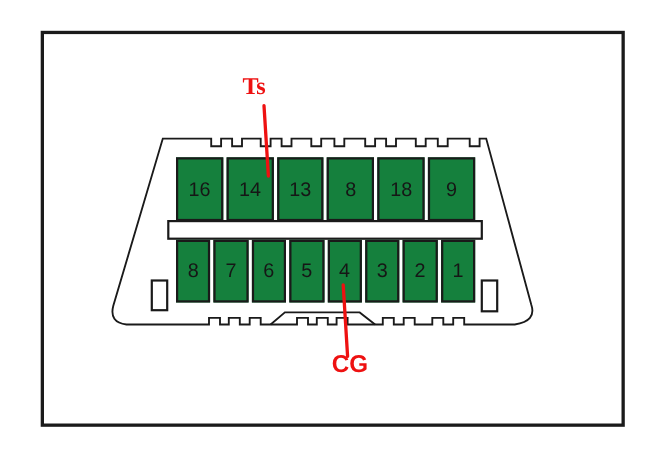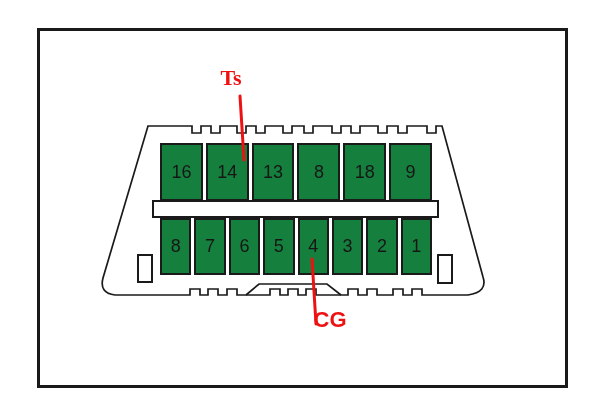--- a/index.html
+++ b/index.html
@@ -20,21 +20,21 @@
   #pin-row-bottom{top:218px;height:57px;}
   .pin-cell{flex:1;border:2px solid var(--outline-black,#1a1a1a);background:#15803d;
             box-sizing:border-box;display:flex;align-items:center;justify-content:center;
             font-size:18px;color:#161616;}
   .mid-bar{position:absolute;left:152px;top:200px;width:287px;height:18px;
            border:2px solid var(--outline-black,#1a1a1a);box-sizing:border-box;
            background:#fff;z-index:2;}
   .annotation-label{position:absolute;z-index:4;font-weight:bold;font-size:22px;
                     color:var(--annotation-red,#ee1111);text-align:center;line-height:1;}
   #label-ts{left:213px;top:67px;width:36px;font-family:Liberation Serif, serif;}
-  #label-cg{left:298px;top:309px;width:40px;margin-left:12px;}
+  #label-cg{left:298px;top:320px;width:40px;}
   .red-line{stroke:var(--annotation-red,#ee1111);stroke-width:3;stroke-linecap:round;}
 </style>
 </head>
 <body>
 
 <div id="canvas">
 
   <div class="frame"></div>
 
   <svg id="outline-layer" class="layer" viewBox="0 0 600 416">

